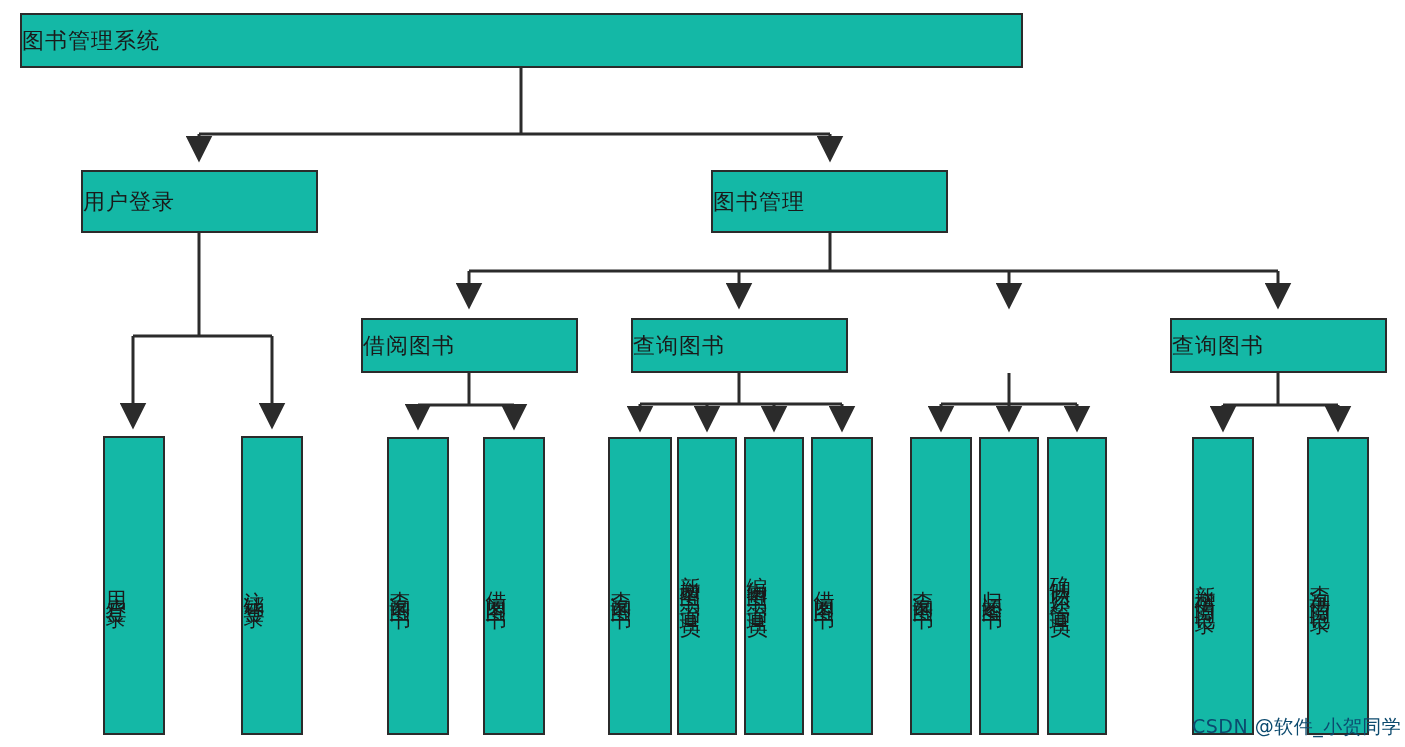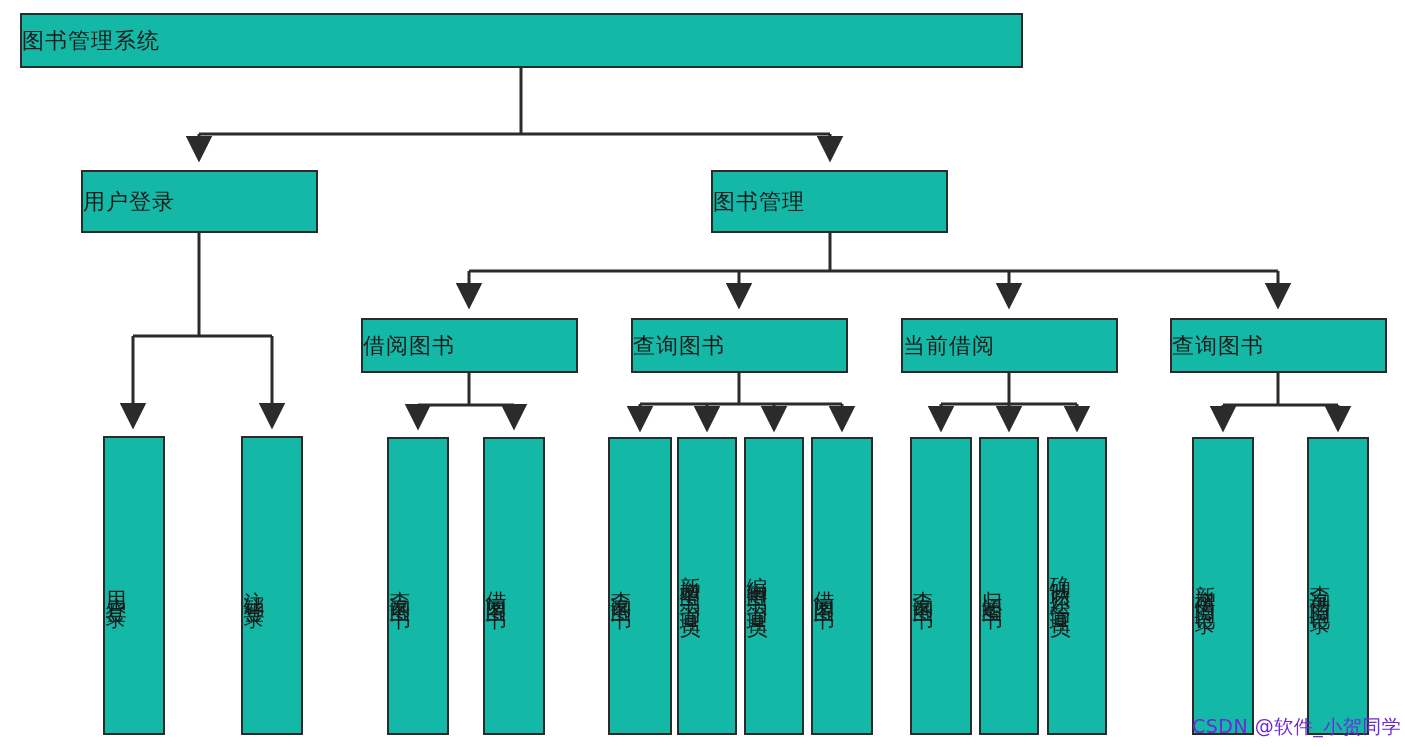--- a/index.html
+++ b/index.html
@@ -54,21 +54,21 @@
   }
   .node .hlabel {
     white-space: nowrap;
     display: block;
   }
   .watermark {
     position: absolute;
     left: 1192px;
     top: 714px;
     font-size: 19px;
-    color: #6d28d9;
+    color: #0c4a6e;
     white-space: nowrap;
     letter-spacing: 0.5px;
     font-family: "DejaVu Sans", "Liberation Sans", sans-serif;
   }
 </style>
 </head>
 <body>
 
 <div id="diagram-root">
 
@@ -135,23 +135,20 @@
   </div>
 
   <div class="node horiz" style="left:361px; top:318px; width:217px; height:55px;">
     <span class="hlabel">借阅图书</span>
   </div>
 
   <div class="node horiz" style="left:631px; top:318px; width:217px; height:55px;">
     <span class="hlabel">查询图书</span>
   </div>
 
-  <div class="node horiz" style="left:901px; top:318px; width:217px; height:55px;">
-    <span class="hlabel">当前借阅</span>
-  </div>
 
   <div class="node horiz" style="left:1170px; top:318px; width:217px; height:55px;">
     <span class="hlabel">查询图书</span>
   </div>
 
   <div class="node vert" style="left:103px; top:436px; width:62px; height:299px;">
     <span class="vlabel">用户登录</span>
   </div>
 
   <div class="node vert" style="left:241px; top:436px; width:62px; height:299px;">

